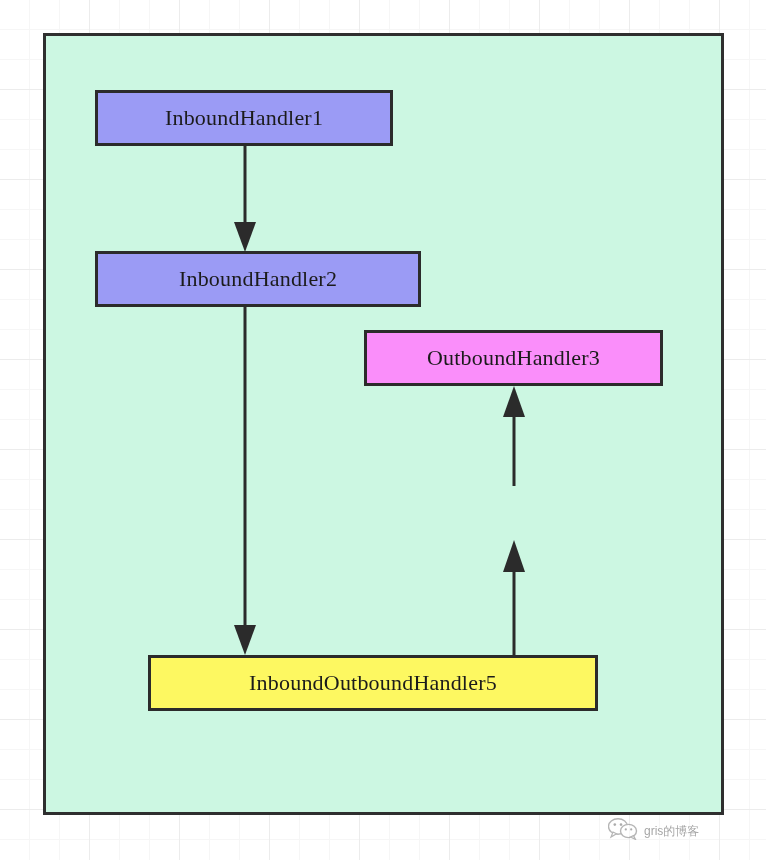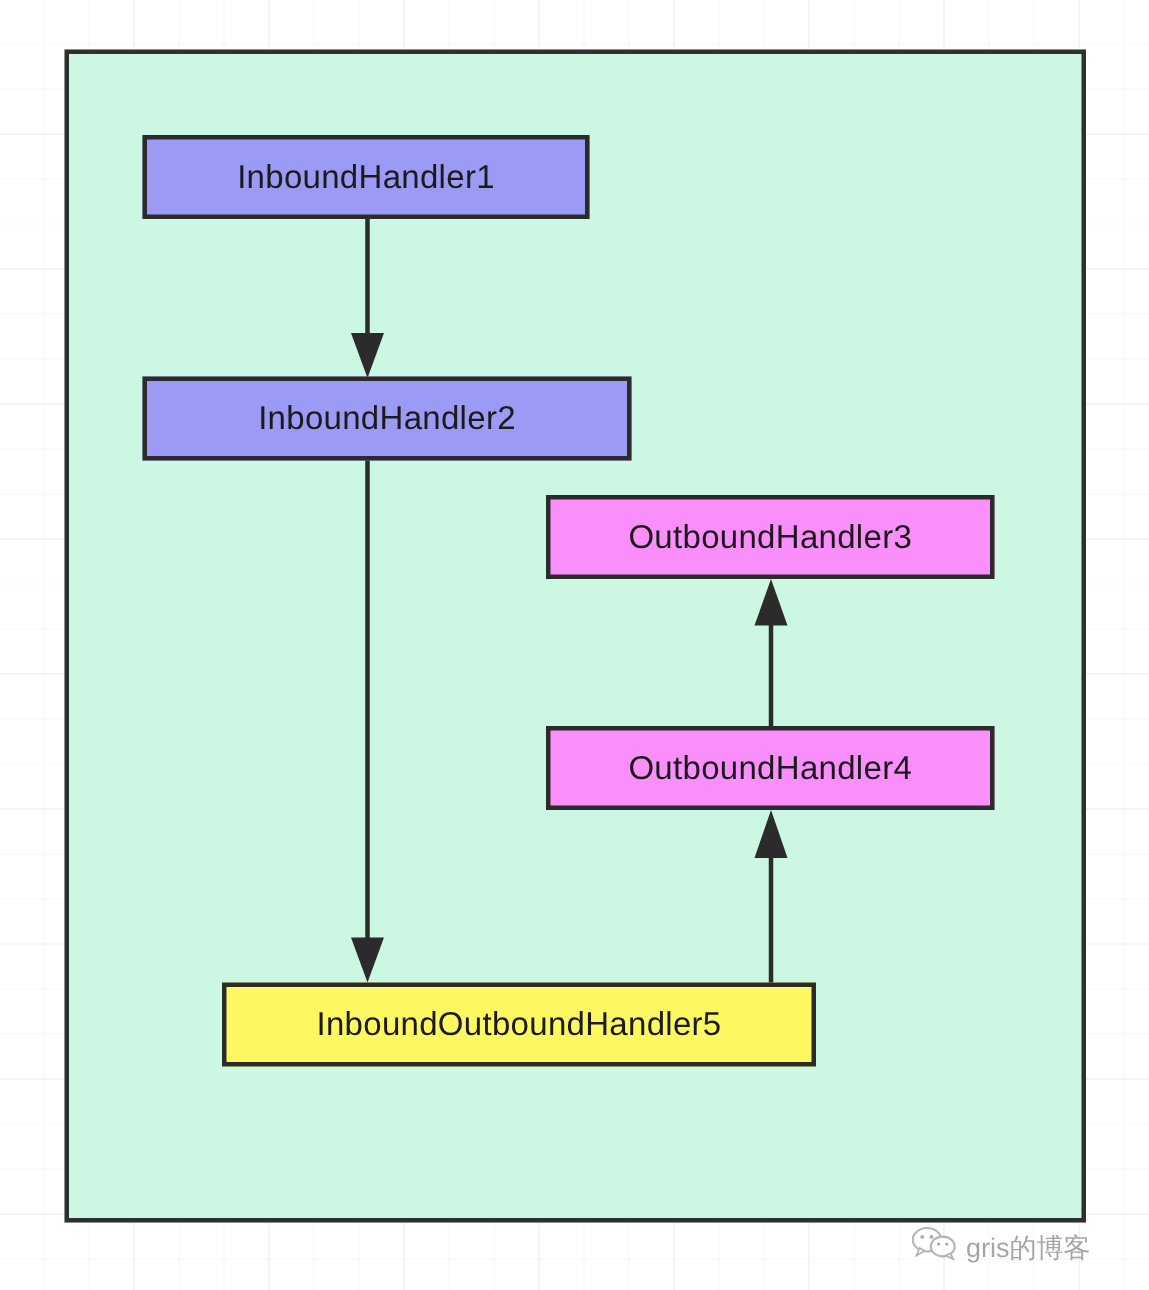--- a/index.html
+++ b/index.html
@@ -52,47 +52,48 @@
     position: absolute;
     box-sizing: border-box;
     border: 3px solid #2b2b2b;
     display: flex;
     align-items: center;
     justify-content: center;
     font-size: 22px;
     color: #1b1b1b;
     letter-spacing: 0.2px;
     white-space: nowrap;
+    font-family: Liberation Serif, serif;
   }
   .node-inbound { background-color: #9b9bf5; }
   .node-outbound { background-color: #fa8efa; }
   .node-both { background-color: #fdf861; }
 
   #node-inbound1 { left: 95px;  top: 90px;  width: 298px; height: 56px; }
   #node-inbound2 { left: 95px;  top: 251px; width: 326px; height: 56px; }
   #node-outbound3 { left: 364px; top: 330px; width: 299px; height: 56px; }
   #node-outbound4 { left: 364px; top: 484px; width: 299px; height: 56px; }
-  #node-both5 { left: 148px; top: 655px; width: 396px; height: 56px; }
+  #node-both5 { left: 148px; top: 655px; width: 450px; height: 56px; }
 
   .arrow {
     position: absolute;
   }
   .arrow svg { display: block; }
 
   #watermark {
     position: absolute;
     left: 608px;
     top: 818px;
     display: flex;
     align-items: center;
     gap: 6px;
     opacity: 0.55;
   }
   #watermark .wm-text {
-    font-size: 18px;
+    font-size: 12px;
     color: #5c5c5c;
     white-space: nowrap;
   }
   #watermark .wm-logo { display: block; }
 </style>
 </head>
 <body>
 
 <div id="canvas">
 
@@ -126,21 +127,20 @@
       <polygon points="16,0 5,31 27,31" fill="#2b2b2b"></polygon>
     </svg>
   </div>
 
   <div class="node node-inbound" id="node-inbound1">InboundHandler1</div>
 
   <div class="node node-inbound" id="node-inbound2">InboundHandler2</div>
 
   <div class="node node-outbound" id="node-outbound3">OutboundHandler3</div>
 
-  <div class="node node-outbound" id="node-outbound4">OutboundHandler4</div>
 
   <div class="node node-both" id="node-both5">InboundOutboundHandler5</div>
 
   <div id="watermark">
     <span class="wm-logo">
       <svg width="30" height="22" viewBox="0 0 30 22">
         <ellipse cx="10" cy="8.5" rx="9.5" ry="7.8" fill="#ffffff" stroke="#7a7a7a" stroke-width="1.4"></ellipse>
         <polygon points="5,14 3,19 8.5,15.8" fill="#ffffff" stroke="#7a7a7a" stroke-width="1.2"></polygon>
         <circle cx="6.8" cy="6.6" r="1.3" fill="#6a6a6a"></circle>
         <circle cx="13" cy="6.6" r="1.3" fill="#6a6a6a"></circle>

